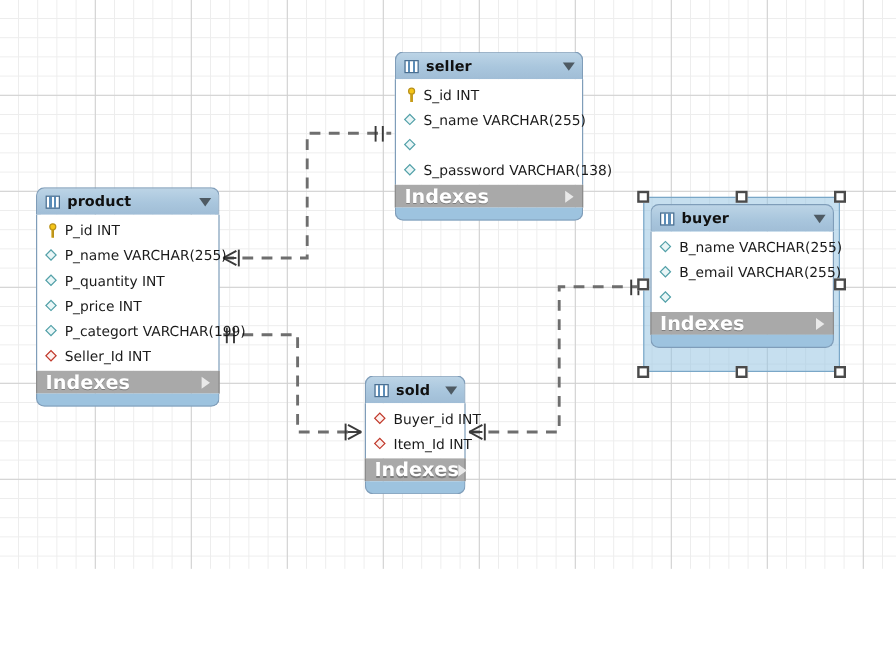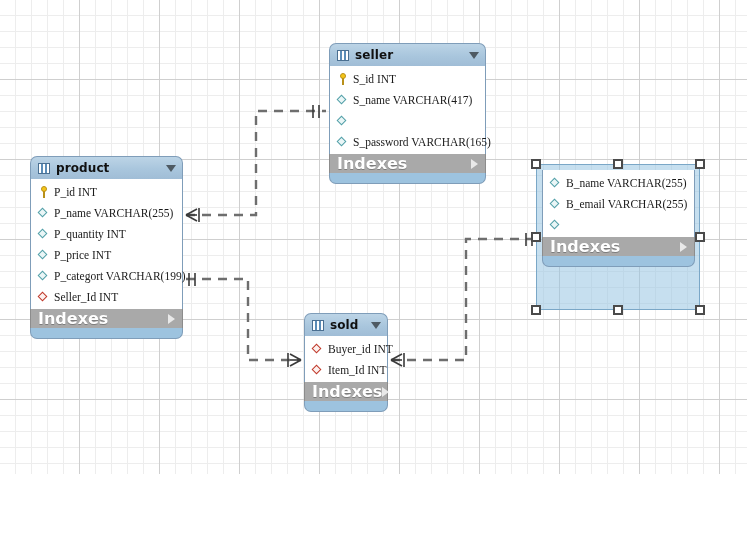--- a/index.html
+++ b/index.html
@@ -40,21 +40,20 @@
     white-space:nowrap;letter-spacing:.1px;
   }
   .tbl-caret{
     margin-left:auto;width:0;height:0;
     border-left:5px solid transparent;border-right:5px solid transparent;
     border-top:7px solid #4e5a63;
   }
   .tbl-cols{
     background:#ffffff;border-left:1px solid #7f9db9;border-right:1px solid #7f9db9;
     padding:2px 0 2px 0;
-    font-family:Liberation Serif, serif;
   }
   .col{
     height:21px;display:flex;align-items:center;padding-left:7px;
     font-size:11.5px;color:#1a1a1a;white-space:nowrap;
   }
   .ico{width:12px;height:12px;flex:none;margin-right:4px;position:relative;}
   .ico-key::before{
     content:"";position:absolute;left:3px;top:0px;width:6px;height:6px;border-radius:50%;
     background:#f5c518;border:1px solid #b8901a;box-sizing:border-box;
   }
@@ -166,28 +165,28 @@
       <span class="tbl-title">seller</span>
       <span class="tbl-caret"></span>
     </div>
     <div class="tbl-cols">
       <div class="col">
         <span class="ico ico-key"></span>
         <span>S_id INT</span>
       </div>
       <div class="col">
         <span class="ico ico-dia"></span>
-        <span>S_name VARCHAR(417)</span>
-      </div>
-      <div class="col">
-        <span class="ico ico-dia"></span>
-      </div>
-      <div class="col">
-        <span class="ico ico-dia"></span>
-        <span>S_password VARCHAR(165)</span>
+        <span>S_name VARCHAR(255)</span>
+      </div>
+      <div class="col">
+        <span class="ico ico-dia"></span>
+      </div>
+      <div class="col">
+        <span class="ico ico-dia"></span>
+        <span>S_password VARCHAR(138)</span>
       </div>
     </div>
     <div class="tbl-idx">
       <span class="tbl-idx-label">Indexes</span>
       <span class="tbl-idx-caret"></span>
     </div>
     <div class="tbl-foot"></div>
   </div>
 
   <div class="tbl" style="left:30px;top:156px;width:153px;">
@@ -223,20 +222,25 @@
       </div>
     </div>
     <div class="tbl-idx">
       <span class="tbl-idx-label">Indexes</span>
       <span class="tbl-idx-caret"></span>
     </div>
     <div class="tbl-foot"></div>
   </div>
 
   <div class="tbl" style="left:542px;top:170px;width:153px;">
+    <div class="tbl-hdr">
+      <span class="tbl-icon"></span>
+      <span class="tbl-title">buyer</span>
+      <span class="tbl-caret"></span>
+    </div>
     <div class="tbl-cols">
       <div class="col">
         <span class="ico ico-dia"></span>
         <span>B_name VARCHAR(255)</span>
       </div>
       <div class="col">
         <span class="ico ico-dia"></span>
         <span>B_email VARCHAR(255)</span>
       </div>
       <div class="col">

